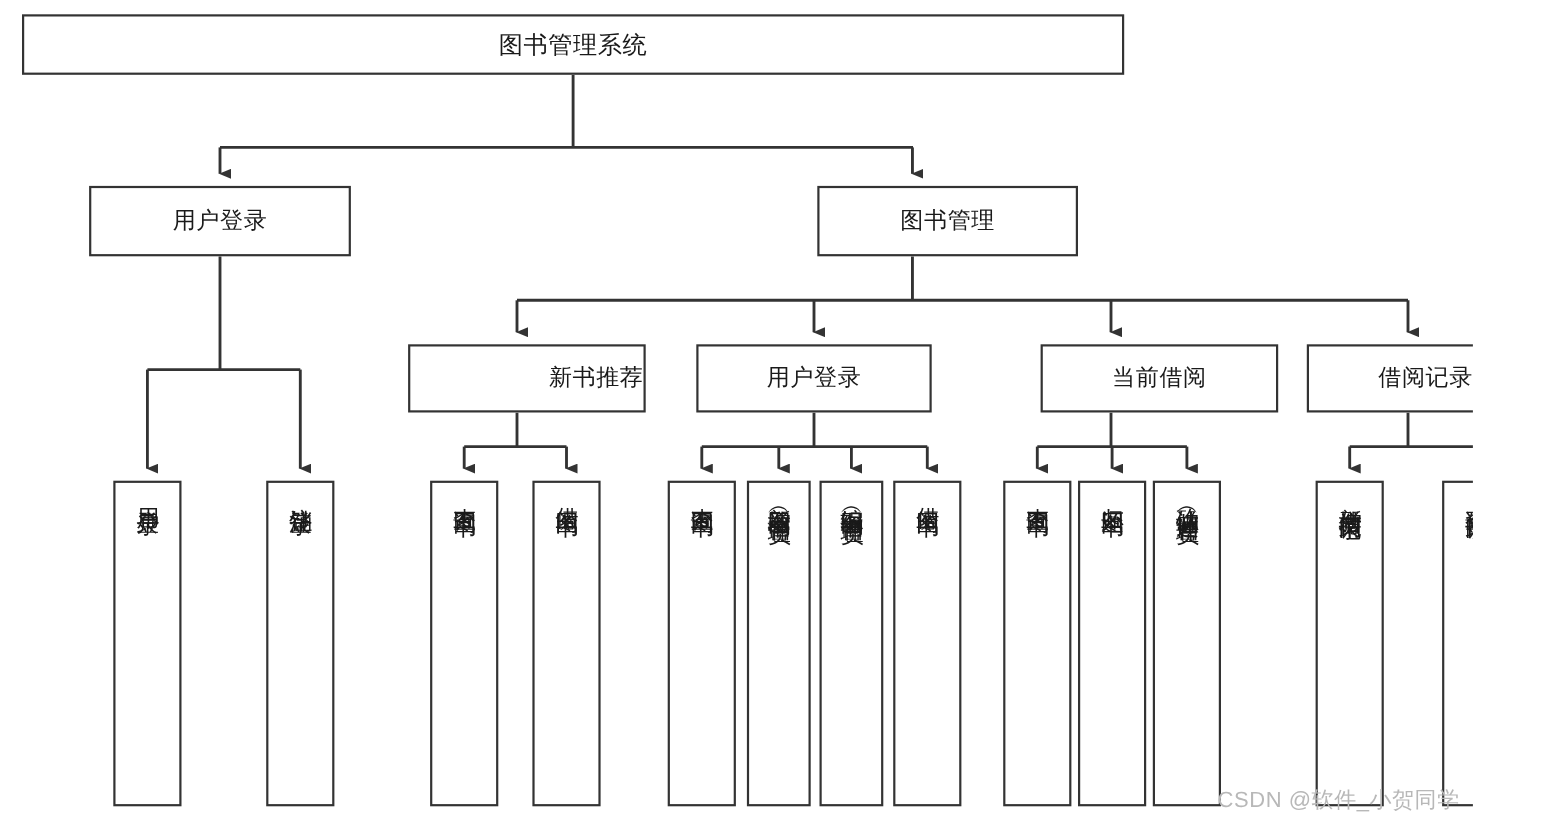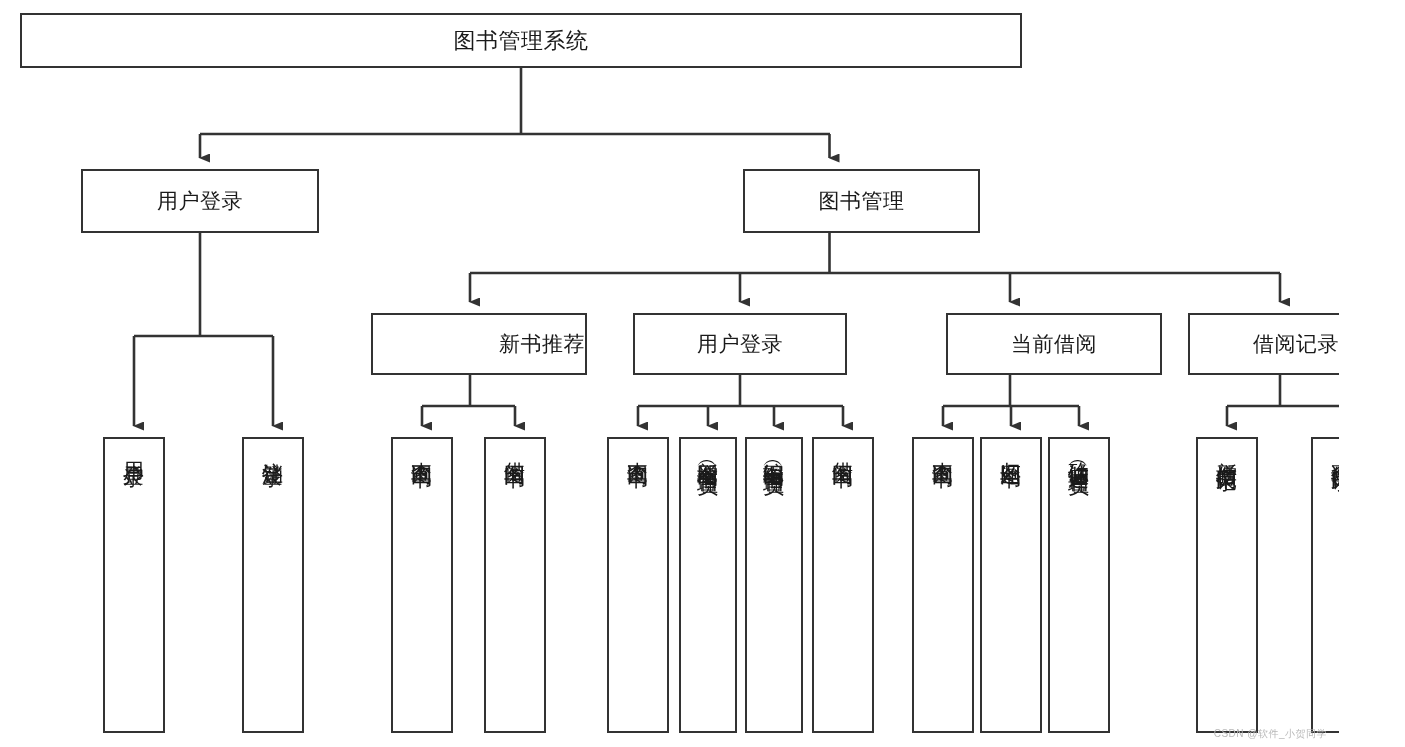--- a/index.html
+++ b/index.html
@@ -57,21 +57,21 @@
     text-orientation: upright;
     font-size: 21px;
     letter-spacing: 2px;
     line-height: 1;
     white-space: nowrap;
   }
   #watermark {
     position: absolute;
     right: 12px;
     bottom: 6px;
-    font-size: 10px;
+    font-size: 20px;
     color: #b8b8b8;
     white-space: nowrap;
     pointer-events: none;
     letter-spacing: 0.5px;
   }
 </style>
 </head>
 <body>
 
 <div id="diagram-root">

